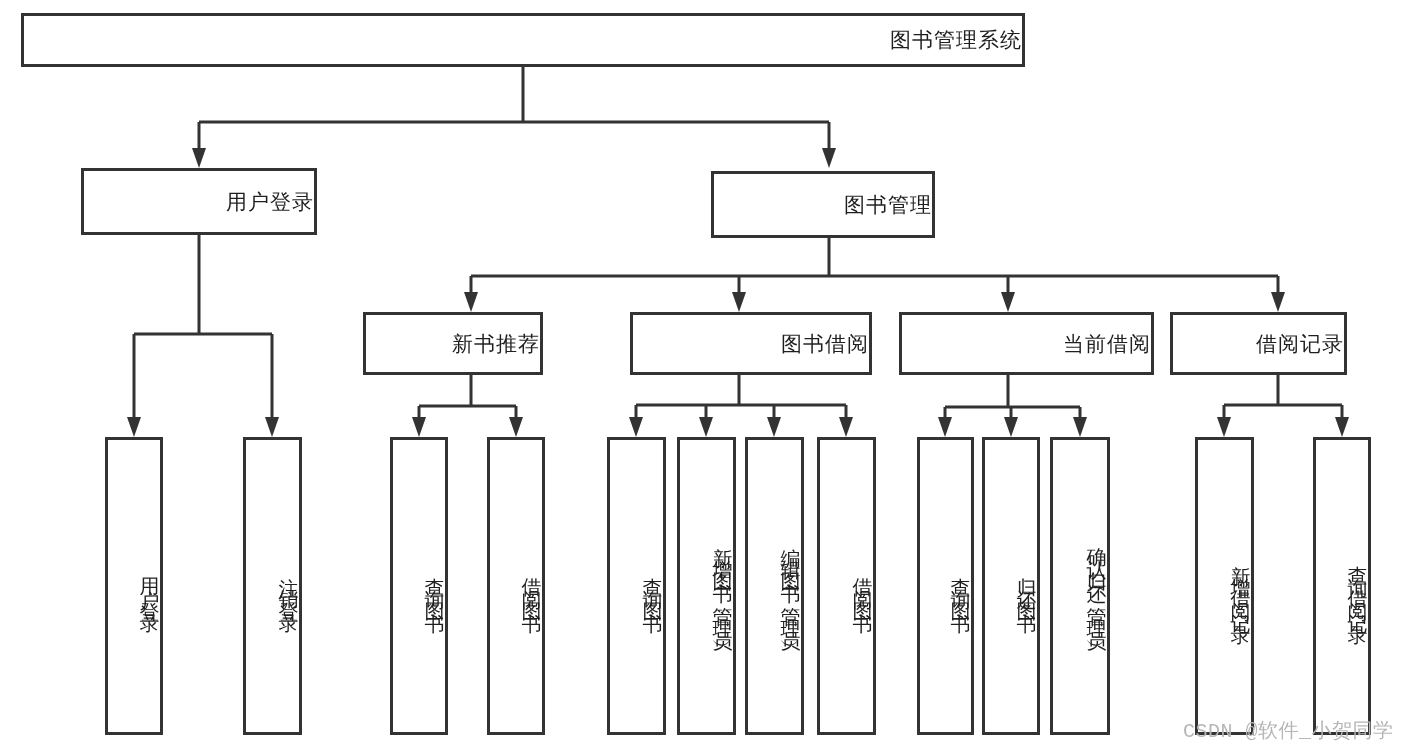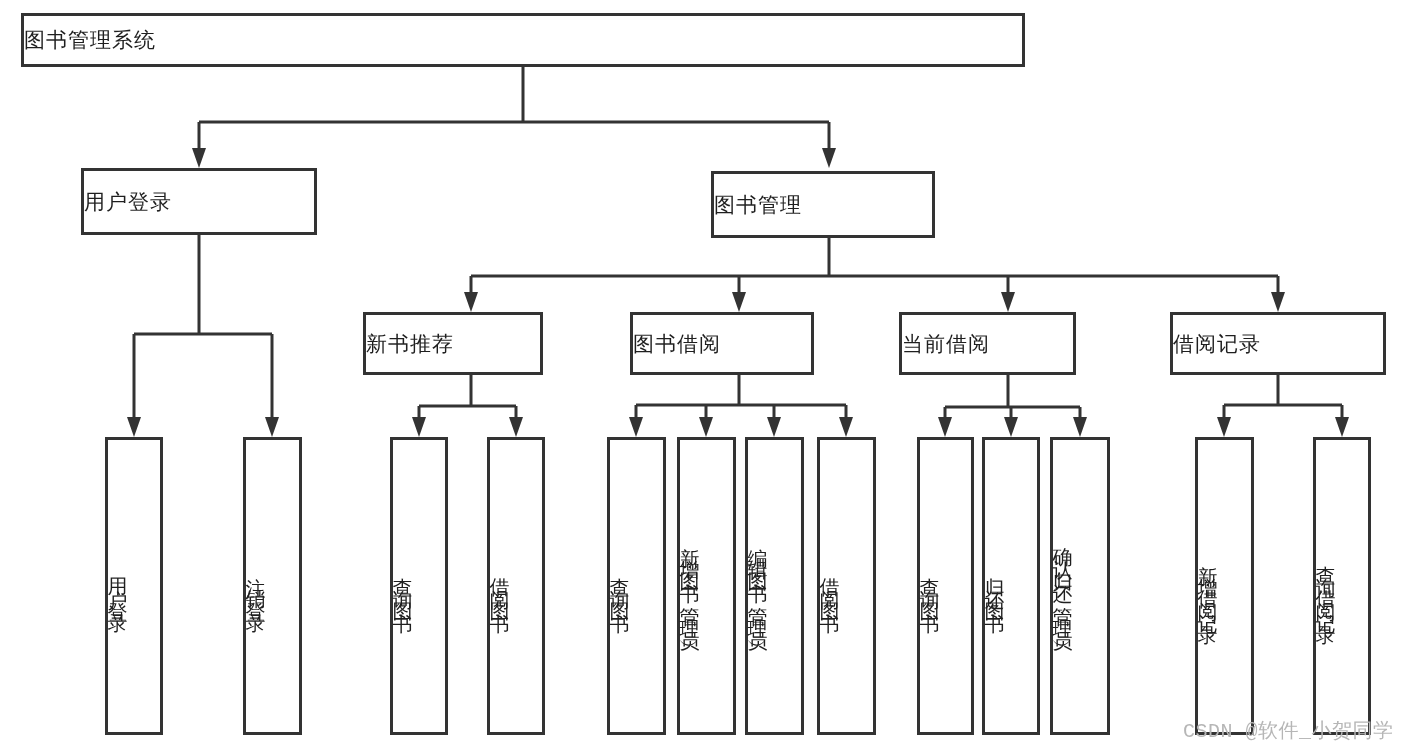--- a/index.html
+++ b/index.html
@@ -8,21 +8,21 @@
   .canvas {
     position:relative; width:1405px; height:747px;
     background:var(--background); overflow:hidden;
   }
   .connectors { position:absolute; left:0; top:0; width:1405px; height:747px; }
   .connectors line, .connectors path { stroke:var(--line); stroke-width:3; fill:none; }
   .connectors polygon { fill:var(--line); stroke:none; }
   .node {
     position:absolute; box-sizing:border-box;
     border:3px solid var(--line); background:#ffffff;
-    display:flex; align-items:center; justify-content:flex-start;
+    display:flex; align-items:center; justify-content:flex-end;
     color:var(--text);
   }
   .node.h { font-size:21px; letter-spacing:1px; }
   .node.v {
     font-size:20px;
   }
   .node.v .vtext {
     writing-mode:vertical-rl; text-orientation:mixed;
     letter-spacing:12px; line-height:1; white-space:nowrap;
   }
@@ -113,27 +113,27 @@
   <div class="node h" style="left:81px;top:168px;width:236px;height:67px">
     <span>用户登录</span>
   </div>
   <div class="node h" style="left:711px;top:171px;width:224px;height:67px">
     <span>图书管理</span>
   </div>
 
   <div class="node h" style="left:363px;top:312px;width:180px;height:63px">
     <span>新书推荐</span>
   </div>
-  <div class="node h" style="left:630px;top:312px;width:184px;height:63px">
+  <div class="node h" style="left:630px;top:312px;width:242px;height:63px">
     <span>图书借阅</span>
   </div>
-  <div class="node h" style="left:899px;top:312px;width:177px;height:63px">
+  <div class="node h" style="left:899px;top:312px;width:255px;height:63px">
     <span>当前借阅</span>
   </div>
-  <div class="node h" style="left:1170px;top:312px;width:216px;height:63px">
+  <div class="node h" style="left:1170px;top:312px;width:177px;height:63px">
     <span>借阅记录</span>
   </div>
 
   <div class="node v" style="left:105px;top:437px;width:58px;height:298px">
     <span class="vtext">用户登录</span>
   </div>
   <div class="node v" style="left:243px;top:437px;width:59px;height:298px">
     <span class="vtext">注销登录</span>
   </div>
 

